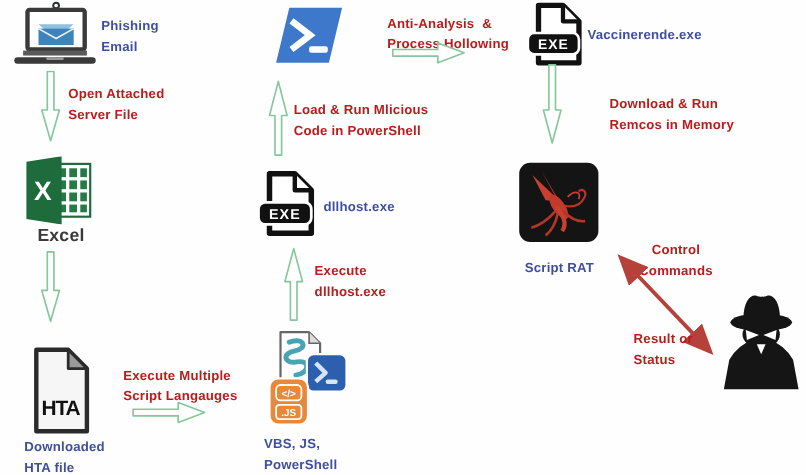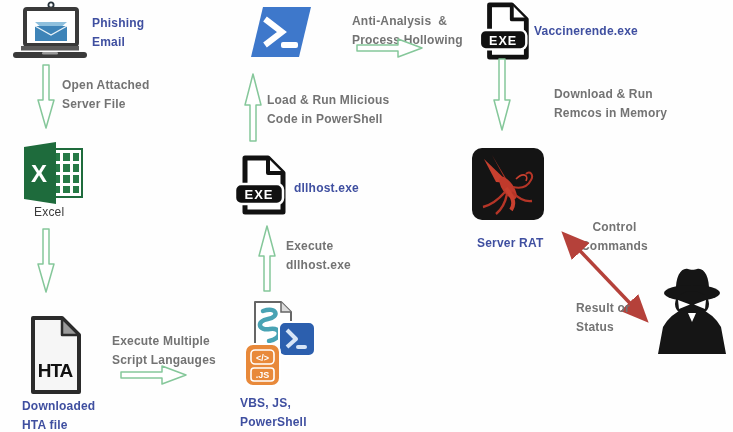--- a/index.html
+++ b/index.html
@@ -6,22 +6,22 @@
   .canvas{
     position:relative;width:733px;height:432px;background:#fefefe;overflow:hidden;
     font-family:"Liberation Sans",sans-serif;
   }
   .abs{position:absolute;}
   .lbl{
     white-space:pre-wrap;font-weight:bold;font-size:12px;line-height:1.55;
     letter-spacing:.2px;
   }
   .lbl.blue{color:#3f4fa0;}
-  .lbl.red{color:#737373;}
-  .lbl.dark{color:#3a3a3a;font-weight:400;font-size:12px;}
+  .lbl.red{color:#b91c1c;}
+  .lbl.dark{color:#3a3a3a;font-weight:700;font-size:16px;}
   .lbl.center{text-align:center;}
   .remcos-box{
     width:72px;height:72px;background:#141414;border-radius:10px;
     display:flex;align-items:center;justify-content:center;
   }
   svg{display:block;}
 </style>
 </head>
 <body>
 
@@ -156,21 +156,21 @@
       <polygon points="38,37 20,7 33,31" fill="#a33023"></polygon>
       <ellipse cx="36" cy="40" rx="5.5" ry="13" transform="rotate(-35 36 40)" fill="#c13a2c"></ellipse>
       <path d="M33,44 C26,52 19,57 11,59" fill="none" stroke="#b53527" stroke-width="2.4"></path>
       <path d="M35,46 C33,56 29,62 24,66" fill="none" stroke="#b53527" stroke-width="2.4"></path>
       <path d="M40,44 C47,51 53,54 60,53" fill="none" stroke="#b53527" stroke-width="2.4"></path>
       <path d="M41,39 C50,41 56,38 59,32 C62,27 58,22 54,26" fill="none" stroke="#b53527" stroke-width="2"></path>
       <path d="M44,31 C51,24 57,27 54,33" fill="none" stroke="#c8402f" stroke-width="1.6"></path>
       <path d="M34,40 C40,48 44,55 39,62" fill="none" stroke="#c8402f" stroke-width="4"></path>
     </svg>
   </div>
-  <div class="abs lbl blue" style="left:477px;top:234px">Server RAT</div>
+  <div class="abs lbl blue" style="left:477px;top:234px">Script RAT</div>
 
   <div class="abs lbl red center" style="left:581px;top:218px">Control
 Commands</div>
   <svg class="abs" style="left:550px;top:222px" width="110" height="110" viewBox="0 0 110 110">
     <defs>
       <marker id="rh" markerWidth="9" markerHeight="9" refX="6.5" refY="3.5" orient="auto-start-reverse">
         <path d="M0,0 L8,3.5 L0,7 Z" fill="#b5413a"></path>
       </marker>
     </defs>
     <line x1="15" y1="13" x2="95" y2="97" stroke="#b5413a" stroke-width="3.5" marker-start="url(#rh)" marker-end="url(#rh)"></line>

